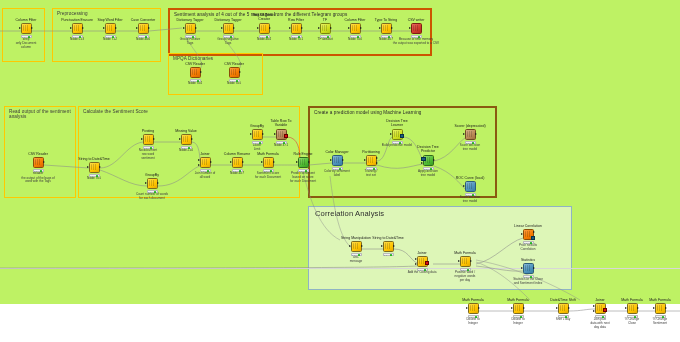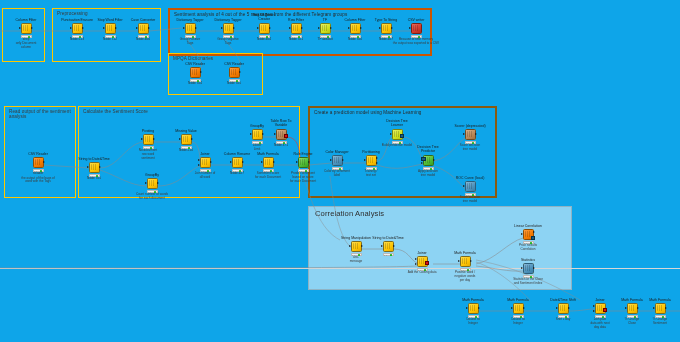--- a/index.html
+++ b/index.html
@@ -5,22 +5,22 @@
   html,body{margin:0;padding:0;}
   body{
     width:680px;height:342px;
     background:#ffffff;
     font-family:"Liberation Sans", sans-serif;
     overflow:hidden;
     position:relative;
   }
   #canvas{
     position:absolute;inset:0;
-    width:680px;height:342px;
-    background:#0ea5e9;
+    width:680px;height:304px;
+    background:#bef264;
   }
   
   .group{
     position:absolute;
     box-sizing:border-box;
     background:transparent;
   }
   .group > .group-title{
     position:absolute;
     top:2px;left:4px;

